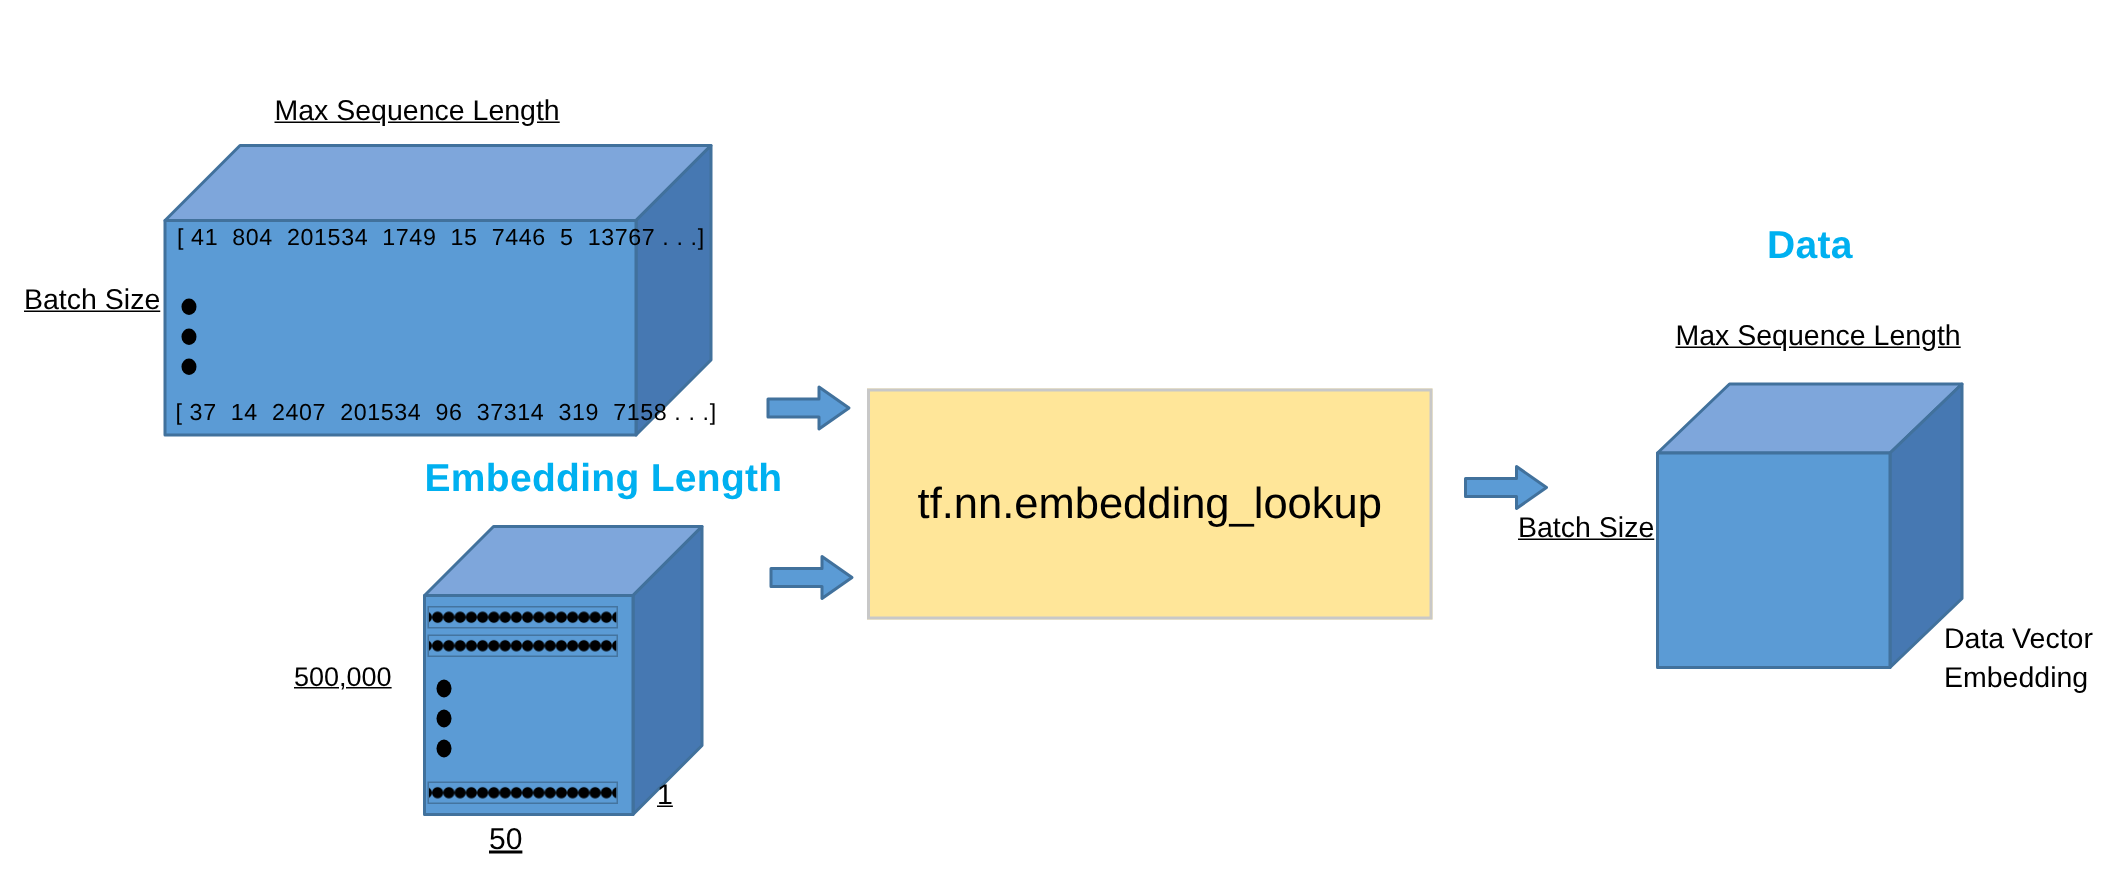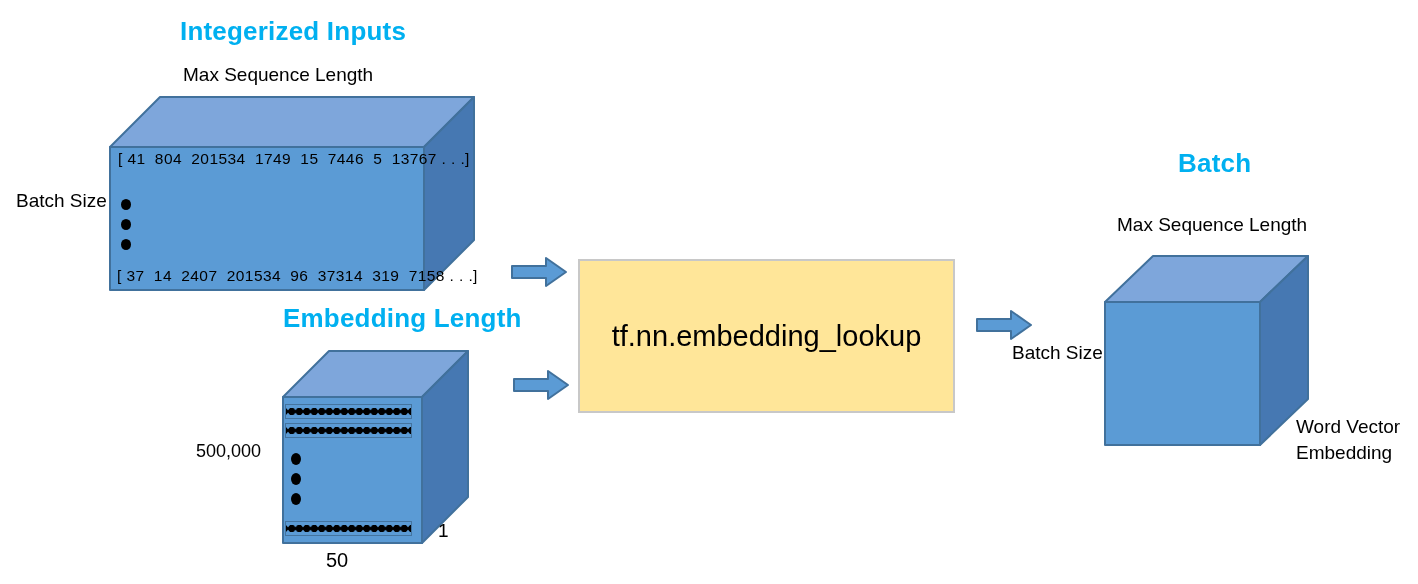--- a/index.html
+++ b/index.html
@@ -8,21 +8,21 @@
     --lookup-fill:#FFE699; --lookup-border:#C8C8C8; --label-text:#000000;
   }
   html,body{margin:0;padding:0;background:#fff;}
   .canvas{
     position:relative; width:1418px; height:584px; background:#fff; overflow:hidden;
     font-family:"Liberation Sans","DejaVu Sans",sans-serif; color:var(--label-text);
   }
   .layer{position:absolute;left:0;top:0;}
   .abs{position:absolute; white-space:nowrap;}
   .title{font-size:26px; font-weight:600; color:var(--heading); letter-spacing:0.2px;}
-  .lbl{font-size:19px;}
+  .lbl{font-size:19px;text-decoration:underline;}
   .nums{font-size:15.5px; white-space:pre; letter-spacing:0.4px;}
   .lookup-box{
     position:absolute; left:578px; top:259px; width:377px; height:154px;
     background:var(--lookup-fill); border:2px solid var(--lookup-border);
     display:flex; align-items:center; justify-content:center; box-sizing:border-box;
   }
   .lookup-box span{font-size:29px;text-align:center;}
   .dot-row{
     position:absolute; width:127px; height:15px; box-sizing:border-box;
     border:1px solid #44749F;
@@ -63,21 +63,20 @@
       <polygon class="face-top" points="1105,302 1153,256 1308,256 1260,302"></polygon>
       <polygon class="face-side" points="1260,302 1308,256 1308,399 1260,445"></polygon>
       <polygon class="face-front" points="1105,302 1260,302 1260,445 1105,445"></polygon>
     </g>
 
     <polygon class="arrow" points="512,266 546,266 546,258 566,272 546,286 546,278 512,278"></polygon>
     <polygon class="arrow" points="514,379 548,379 548,371 568,385 548,399 548,391 514,391"></polygon>
     <polygon class="arrow" points="977,319 1011,319 1011,311 1031,325 1011,339 1011,331 977,331"></polygon>
   </svg>
 
-  <div class="abs title" style="left:180px; top:16px;">Integerized Inputs</div>
   <div class="abs lbl" style="left:183px; top:64px;">Max Sequence Length</div>
   <div class="abs lbl" style="left:16px; top:190px;">Batch Size</div>
   <div class="abs nums" style="left:118px; top:150px;">[ 41  804  201534  1749  15  7446  5  13767 . . .]</div>
   <div class="vdots big" style="left:121px; top:199px;">
     <i></i>
       <i></i>
       <i></i>
   </div>
   <div class="abs nums" style="left:117px; top:267px;">[ 37  14  2407  201534  96  37314  319  7158 . . .]</div>
 
@@ -91,21 +90,21 @@
   </div>
   <div class="dot-row" style="left:285px; top:521px;"></div>
   <div class="abs lbl" style="left:196px; top:441px; font-size:18px;">500,000</div>
   <div class="abs lbl" style="left:326px; top:549px; font-size:20px;">50</div>
   <div class="abs lbl" style="left:438px; top:520px;">1</div>
 
   <div class="lookup-box">
     <span>tf.nn.embedding_lookup</span>
   </div>
 
-  <div class="abs title" style="left:1178px; top:148px;">Batch</div>
+  <div class="abs title" style="left:1178px; top:148px;">Data</div>
   <div class="abs lbl" style="left:1117px; top:214px;">Max Sequence Length</div>
   <div class="abs lbl" style="left:1012px; top:342px;">Batch Size</div>
   <div class="abs two-line" style="left:1296px; top:414px;">
-    <div>Word Vector</div>
+    <div>Data Vector</div>
     <div>Embedding</div>
   </div>
 
 </div>
 
 </body></html>

